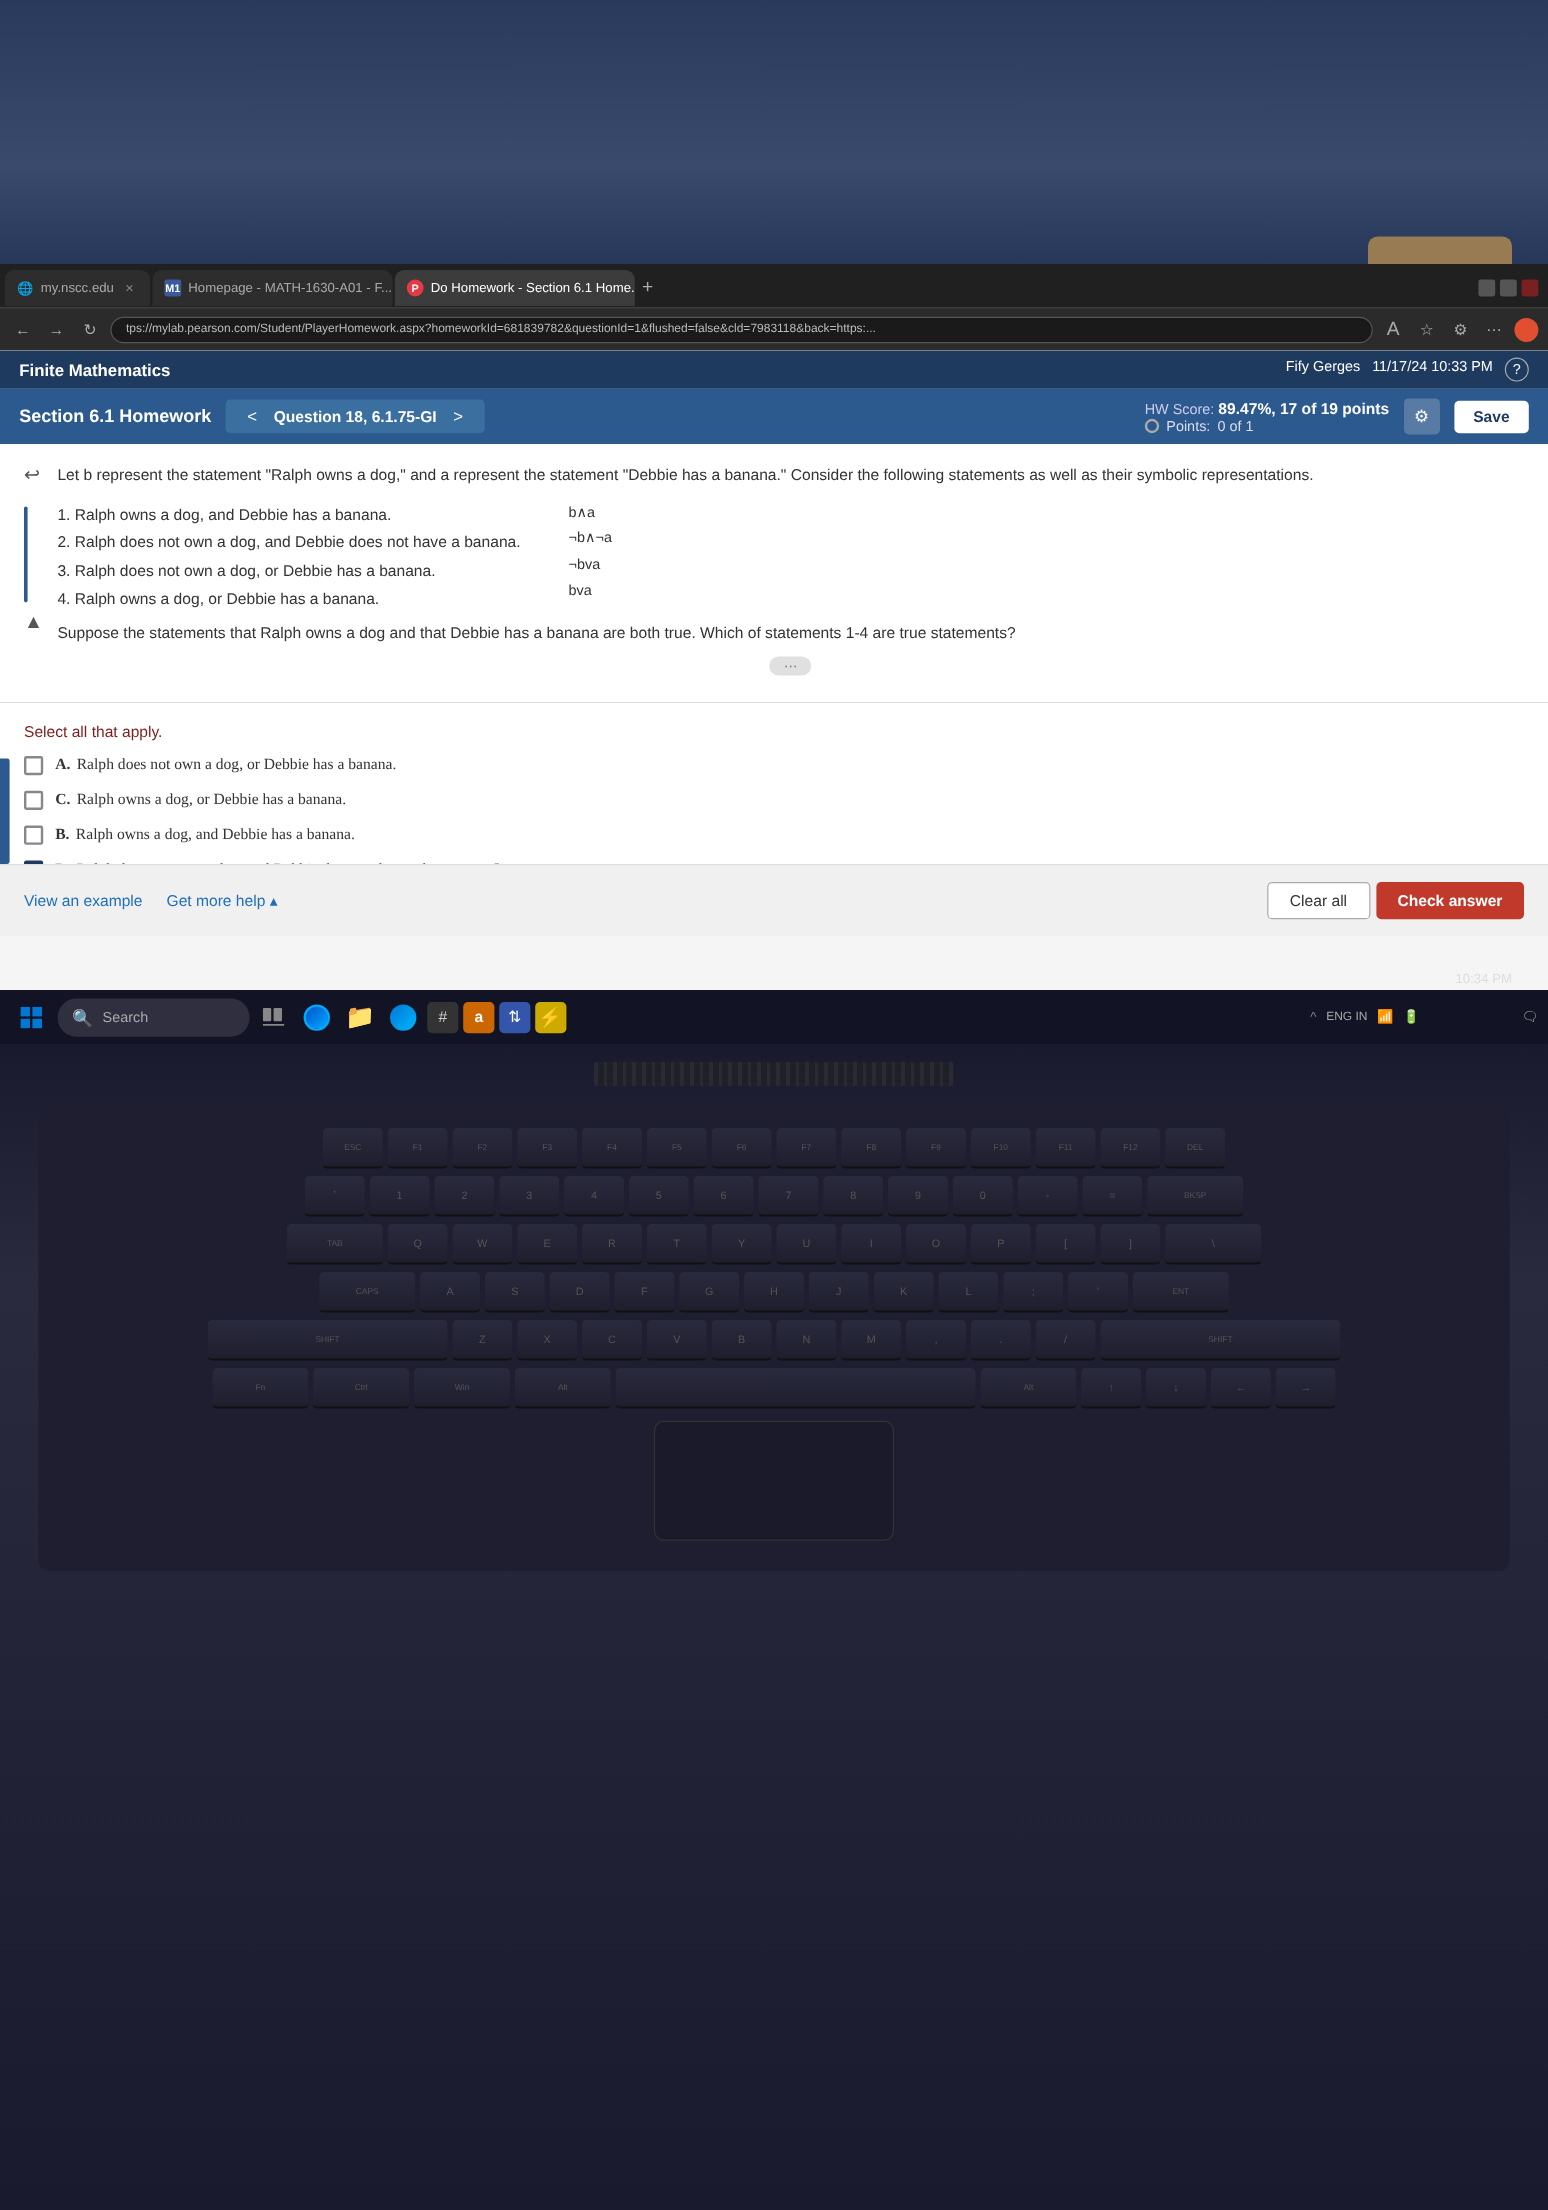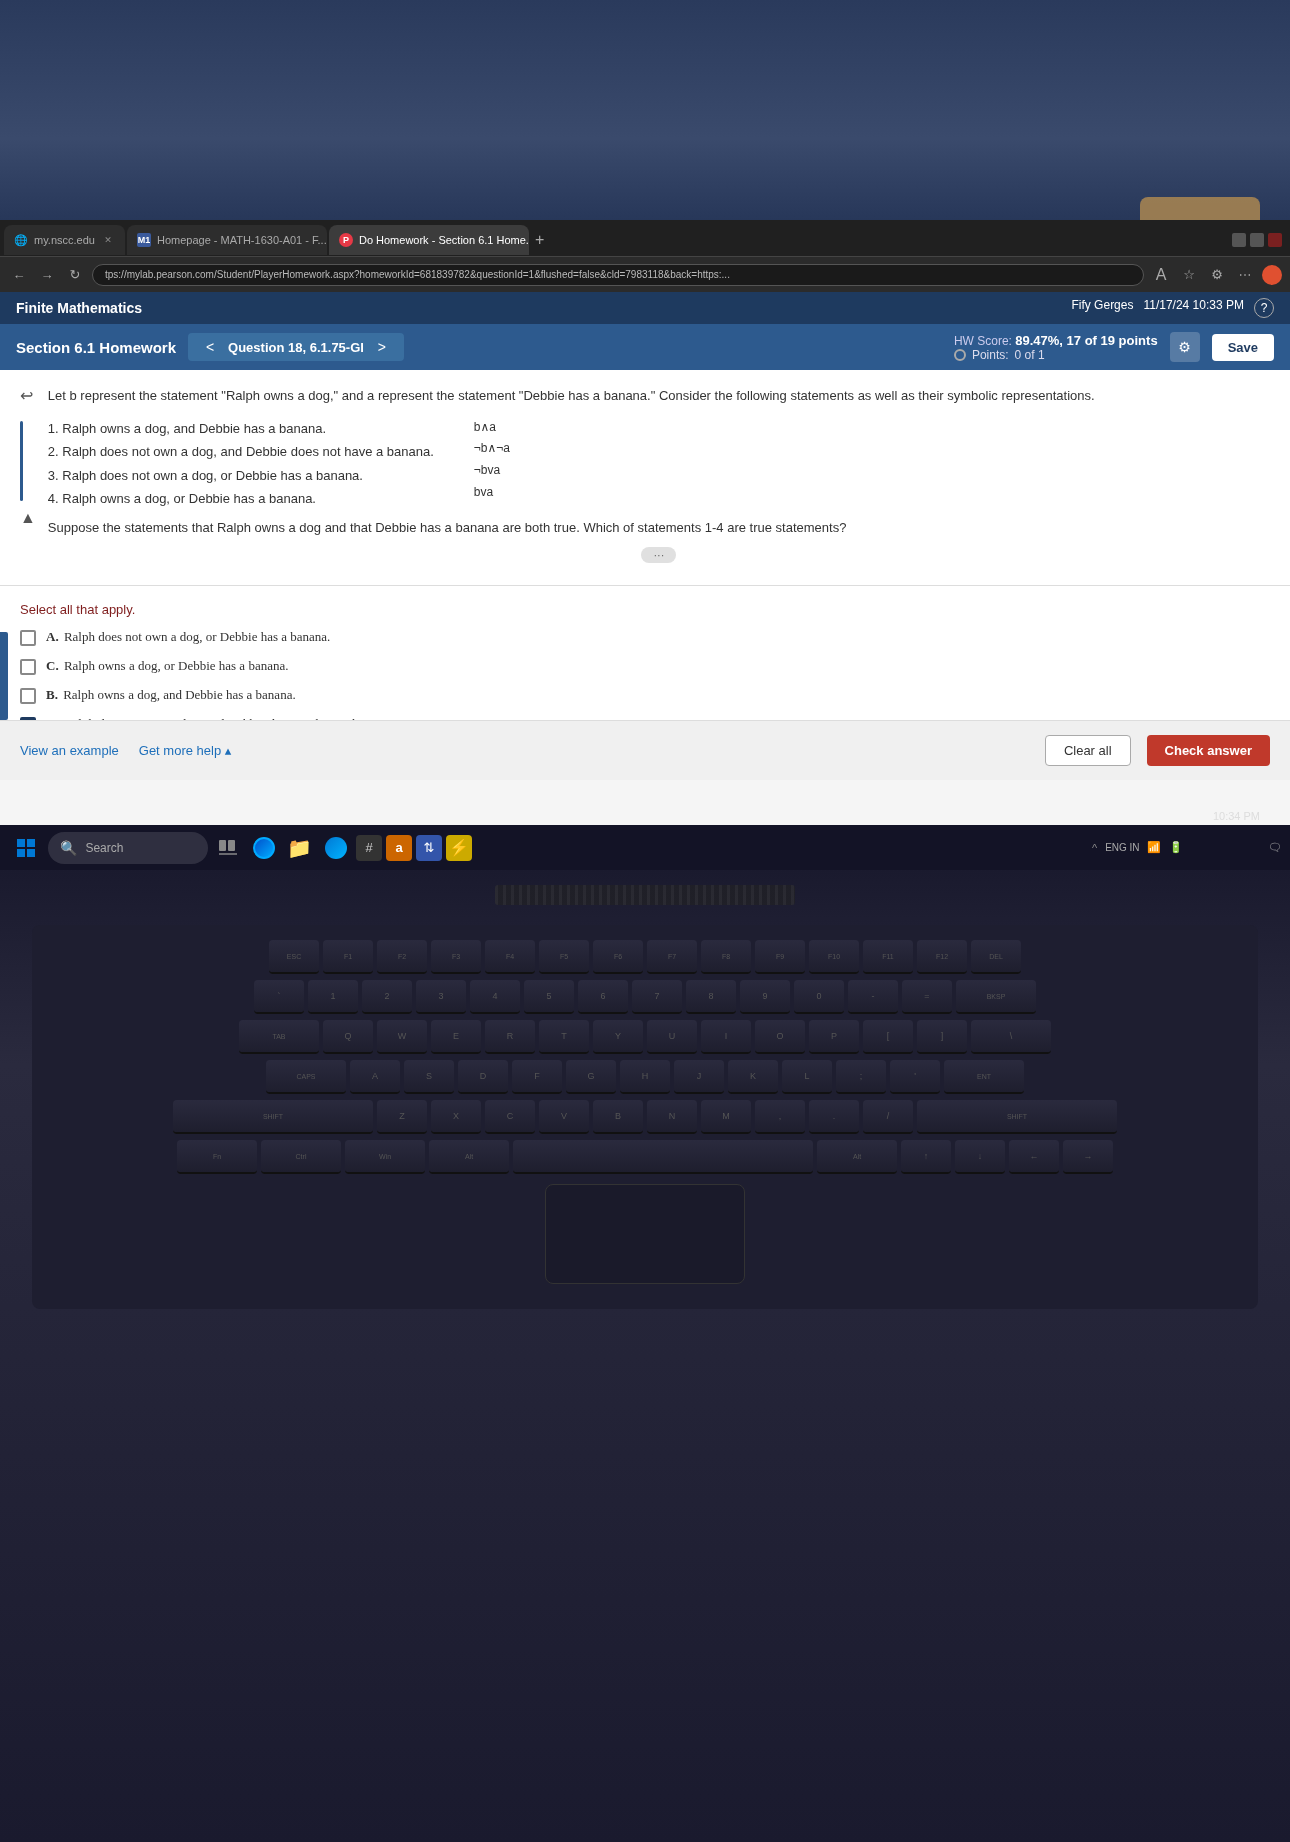--- a/index.html
+++ b/index.html
@@ -373,21 +373,21 @@
     }
 
     .help-link {
       cursor: pointer;
       text-decoration: none;
       color: #1e6fba;
     }
 
     .action-buttons {
       display: flex;
-      gap: 16px;
+      gap: 5px;
     }
 
     .clear-all-btn {
       background: white;
       color: #333;
       border: 1px solid #aaa;
       padding: 7px 18px;
       border-radius: 4px;
       font-size: 13px;
       cursor: pointer;

